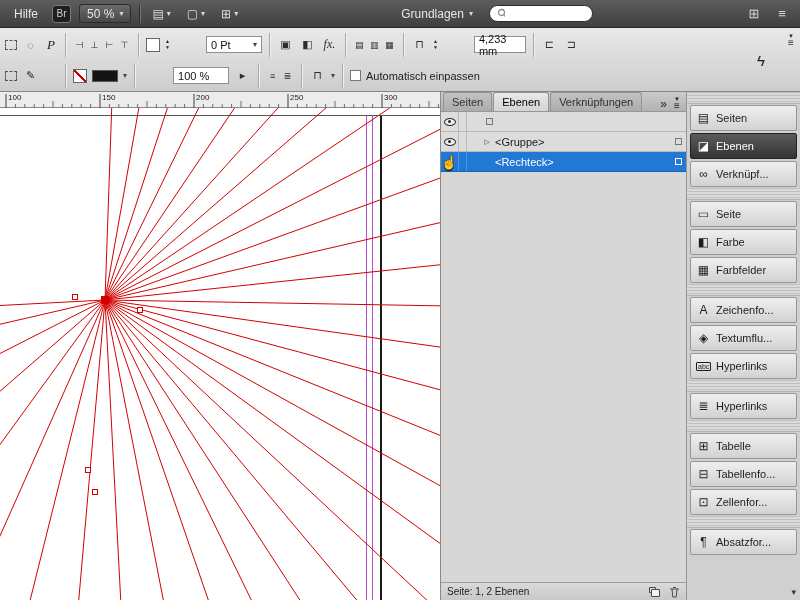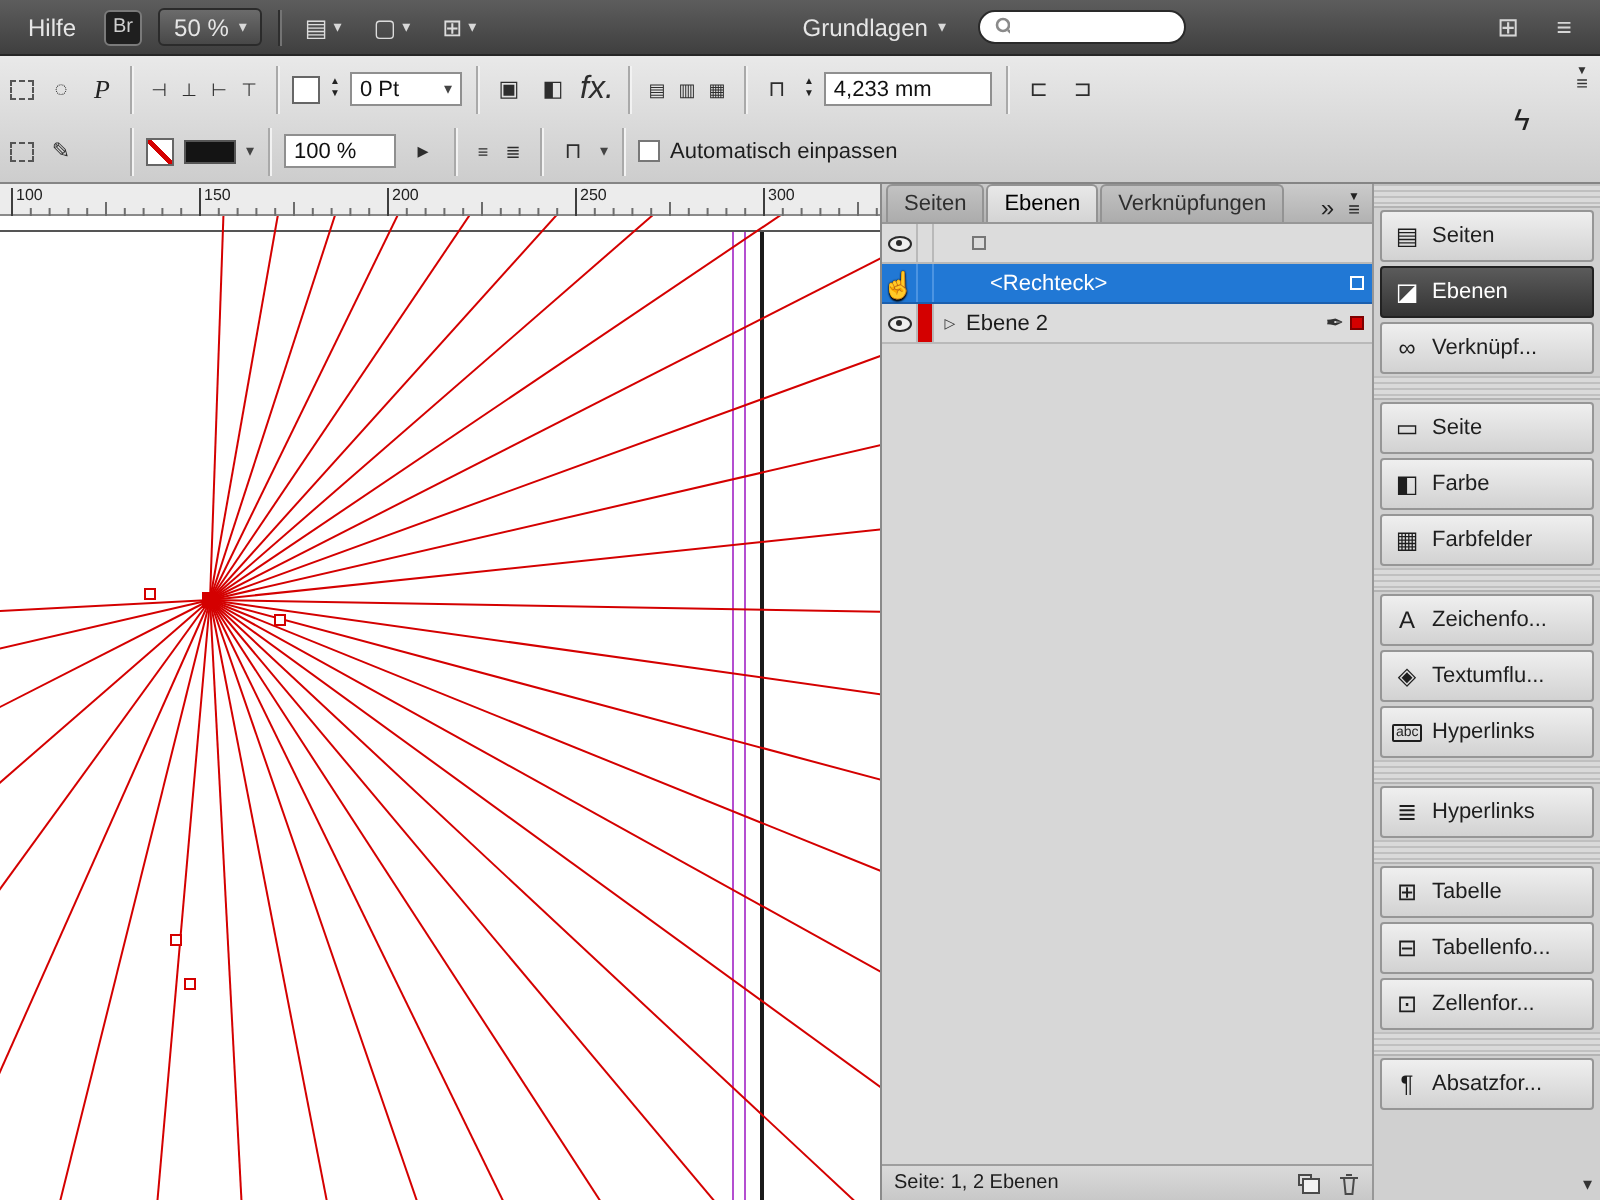--- a/index.html
+++ b/index.html
@@ -34,26 +34,26 @@
     font-size:11px;color:#2d2d2d;}
   .gi.mini{width:13px;height:13px;font-size:9px;}
   .cluster{display:inline-flex;gap:2px;}
   .vsep2{width:1px;height:24px;background:#a9a9a9;box-shadow:1px 0 0 #f2f2f2;margin:0 2px;}
   .dashed-rect{width:12px;height:10px;border:1px dashed #555;}
   .p-glyph{font-family:"Liberation Serif",serif;font-style:italic;font-size:13px;color:#222;
     width:14px;text-align:center;}
   .spin{display:inline-flex;flex-direction:column;align-items:center;justify-content:center;
     font-size:5px;line-height:5px;color:#222;gap:1px;}
   .field{display:inline-flex;align-items:center;height:17px;background:#fff;border:1px solid #8f8f8f;
-    padding:0 4px;color:#111;gap:4px;}
-  .w56{width:56px;justify-content:space-between;} .w62{width:84px;}
+    padding:0 4px;color:#111;gap:4px;margin-left:31px;}
+  .w56{width:56px;justify-content:space-between;} .w62{width:52px;}
   .swatch{width:14px;height:14px;border:1px solid #666;background:#fff;}
   .none-swatch{background:linear-gradient(45deg,transparent 42%,#d40000 42%,#d40000 58%,transparent 58%),#fff;}
   .black-swatch{width:26px;height:12px;border:1px solid #555;background:#141414;}
-  .fx{font-style:italic;font-family:Liberation Sans, sans-serif;font-size:16px;}
+  .fx{font-style:italic;font-family:Liberation Serif, serif;font-size:12px;}
   .checkbox{width:11px;height:11px;border:1px solid #777;background:#fff;}
   .cb-label{color:#1e1e1e;}
   .quick-apply{position:absolute;right:30px;top:22px;width:18px;height:20px;font-size:15px;
     color:#222;display:flex;align-items:center;justify-content:center;}
   .cp-menu{position:absolute;right:6px;top:5px;display:flex;flex-direction:column;align-items:center;color:#333;}
   .cp-menu .t{font-size:6px;} .cp-menu .m{font-size:10px;line-height:8px;}
 
   
   .ruler{position:absolute;left:0;top:92px;width:440px;height:16px;background:#ececec;
     border-bottom:1px solid #8a8a8a;}
@@ -348,45 +348,44 @@
   <div class="layer-rows" id="layer-rows">
       <div class="layer-row">
         <span class="cell-eye">
           <span class="eye"></span>
         </span>
         <span class="cell-stripe"></span>
         <span class="cell-right">
           <span class="proxy proxy-outline"></span>
         </span>
       </div>
+      <div class="layer-row">
+        <span class="cell-eye">
+          <span class="eye"></span>
+        </span>
+        <span class="cell-stripe"></span>
+        <span class="cell-content" style="padding-left: 15px;">
+          <span class="expander">▷</span>
+          <span class="lname">&lt;Gruppe&gt;</span>
+        </span>
+        <span class="cell-right">
+          <span class="proxy proxy-outline"></span>
+        </span>
+      </div>
       <div class="layer-row selected">
         <span class="cell-eye">
           <span class="hand">☝</span>
         </span>
         <span class="cell-stripe"></span>
         <span class="cell-content" style="padding-left: 15px;">
           <span class="expander"></span>
           <span class="lname">&lt;Rechteck&gt;</span>
         </span>
         <span class="cell-right">
           <span class="proxy proxy-outline"></span>
-        </span>
-      </div>
-      <div class="layer-row">
-        <span class="cell-eye">
-          <span class="eye"></span>
-        </span>
-        <span class="cell-stripe" style="background: rgb(212, 0, 0);"></span>
-        <span class="cell-content" style="padding-left: 3px;">
-          <span class="expander">▷</span>
-          <span class="lname">Ebene 2</span>
-        </span>
-        <span class="cell-right">
-          <span class="pen">✒</span>
-          <span class="proxy proxy-red"></span>
         </span>
       </div>
     </div>
   <div class="panel-fill"></div>
   <div class="statusbar">
     <span>Seite: 1, 2 Ebenen</span>
     <span class="sb-icons">
       <svg width="13" height="12">
         <path d="M3.5 3.5h8v7h-8z" fill="#f2f2f2" stroke="#4a4a4a"></path>
         <path d="M1.5 1.5h6v2h-4v3h-2z" fill="#e0e0e0" stroke="#4a4a4a"></path>

